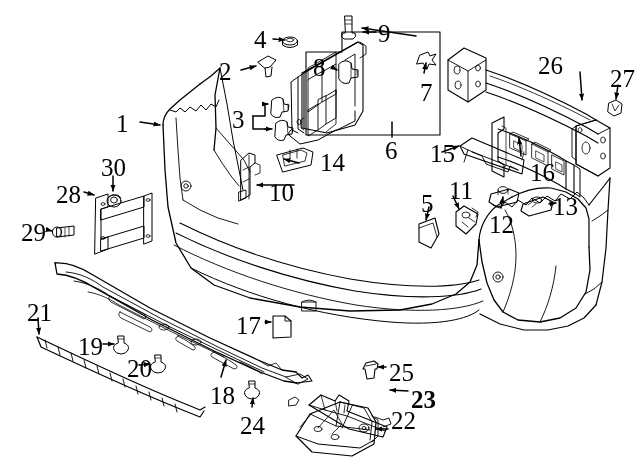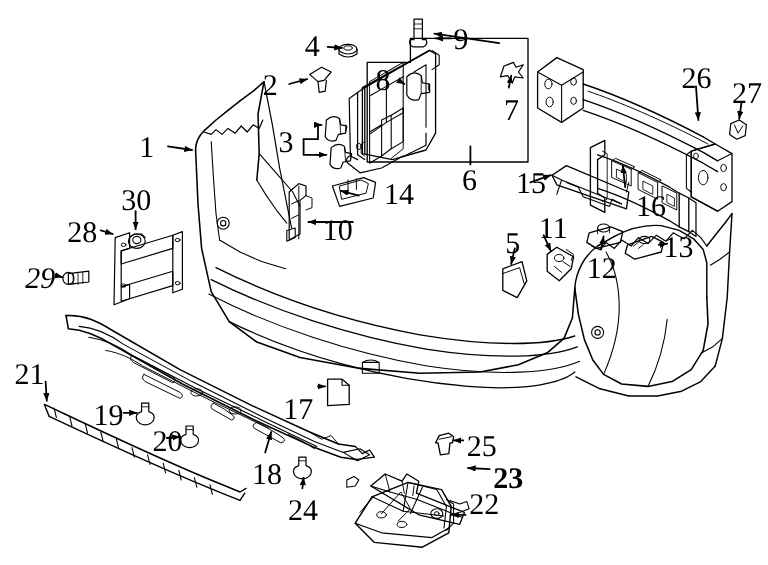--- a/index.html
+++ b/index.html
@@ -383,28 +383,28 @@
   <div class="cn" style="left:420px;top:80px;">7</div>
   <div class="cn" style="left:313px;top:55px;">8</div>
   <div class="cn" style="left:378px;top:21px;">9</div>
   <div class="cn" style="left:269px;top:180px;">10</div>
   <div class="cn" style="left:449px;top:178px;">11</div>
   <div class="cn" style="left:489px;top:212px;">12</div>
   <div class="cn" style="left:553px;top:194px;">13</div>
   <div class="cn" style="left:320px;top:150px;">14</div>
   <div class="cn" style="left:430px;top:141px;">15</div>
   <div class="cn" style="left:530px;top:160px;">16</div>
-  <div class="cn" style="left:236px;top:329px;text-align:center;">17</div>
+  <div class="cn" style="left:236px;top:313px;text-align:center;">17</div>
   <div class="cn" style="left:210px;top:383px;">18</div>
   <div class="cn" style="left:78px;top:334px;">19</div>
   <div class="cn" style="left:111px;top:356px;margin-left:16px;">20</div>
-  <div class="cn" style="left:12px;top:300px;">21</div>
+  <div class="cn" style="left:27px;top:300px;">21</div>
   <div class="cn" style="left:391px;top:408px;">22</div>
   <div class="cn" style="left:411px;top:387px;font-weight:bold;">23</div>
   <div class="cn" style="left:240px;top:413px;">24</div>
   <div class="cn" style="left:389px;top:360px;">25</div>
-  <div class="cn" style="left:568px;top:53px;font-family:Liberation Serif, serif;">26</div>
+  <div class="cn" style="left:538px;top:53px;font-family:Liberation Serif, serif;">26</div>
   <div class="cn" style="left:610px;top:66px;">27</div>
   <div class="cn" style="left:56px;top:182px;">28</div>
-  <div class="cn" style="left:21px;top:220px;font-style:italic;">29</div>
+  <div class="cn" style="left:21px;top:220px;">29</div>
   <div class="cn" style="left:101px;top:155px;">30</div>
 
 </div>
 
 </body></html>

